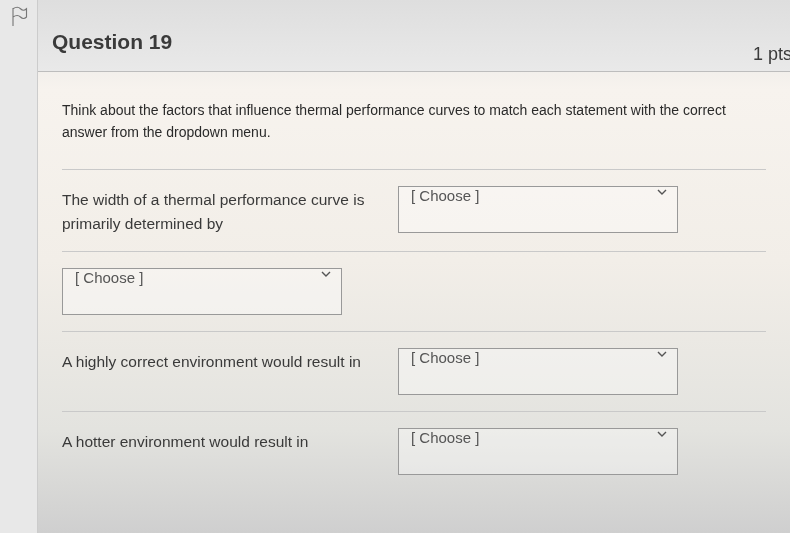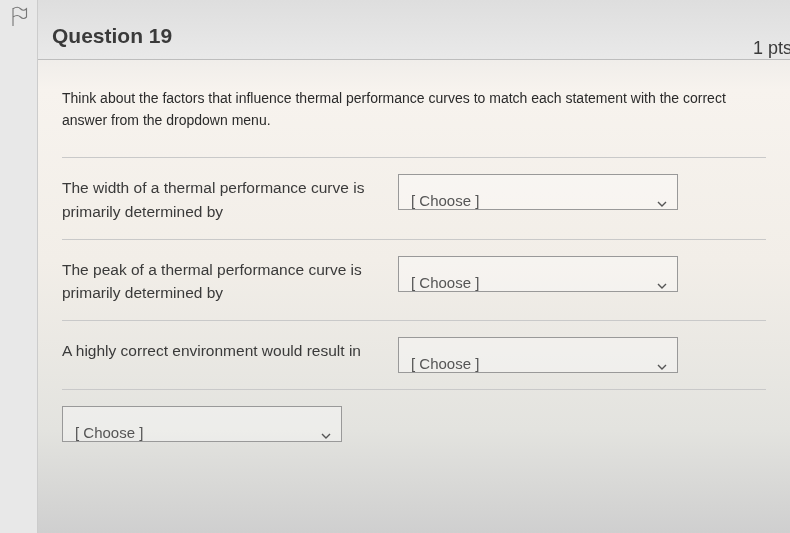--- a/index.html
+++ b/index.html
@@ -27,21 +27,21 @@
     .flag-icon {
       width: 18px; height: 22px;
       stroke: #777; fill: none; stroke-width: 1.5;
     }
     .main {
       flex: 1;
       background: linear-gradient(180deg, #e2e2e2 0, #f7f3ee 90px, #f2eee8 260px, #e3e3df 430px, #cfcfcf 533px);
       position: relative;
     }
     .header {
-      height: 60px;
+      height: 72px;
       border-bottom: 1px solid #bdbdbd;
       background: linear-gradient(180deg, #dedede, #e9e9e9);
       display: flex;
       align-items: center;
       justify-content: space-between;
       padding: 12px 0 0 14px;
     }
     .header-title {
       font-size: 21px;
       font-weight: 700;
@@ -72,25 +72,25 @@
     .row:last-child { border-bottom: none; }
     .statement {
       flex: 0 0 320px;
       font-size: 15.5px;
       color: #3a3a3a;
       line-height: 1.5;
       padding-top: 2px;
     }
     .dropdown {
       flex: 0 0 280px;
-      height: 36px;
+      height: 47px;
       border: 1px solid #999;
       background: rgba(255,255,255,0.35);
       display: flex;
-      align-items: flex-end;
+      align-items: flex-start;
       justify-content: space-between;
       padding: 0 10px 0 12px;
       font-size: 15px;
       color: #555;
       cursor: pointer;
     }
     .caret {
       width: 10px; height: 10px;
       display: inline-block;
     }
@@ -123,21 +123,20 @@
           <span>[ Choose ]</span>
           <span class="caret">
             <svg viewBox="0 0 10 10">
                 <path d="M1 3 L5 7 L9 3" stroke="#555" stroke-width="1.4" fill="none"></path>
               </svg>
           </span>
         </div>
       </div>
 
       <div class="row">
-        <div class="statement">The peak of a thermal performance curve is primarily determined by</div>
         <div class="dropdown">
           <span>[ Choose ]</span>
           <span class="caret">
             <svg viewBox="0 0 10 10">
                 <path d="M1 3 L5 7 L9 3" stroke="#555" stroke-width="1.4" fill="none"></path>
               </svg>
           </span>
         </div>
       </div>
 
@@ -147,20 +146,21 @@
           <span>[ Choose ]</span>
           <span class="caret">
             <svg viewBox="0 0 10 10">
                 <path d="M1 3 L5 7 L9 3" stroke="#555" stroke-width="1.4" fill="none"></path>
               </svg>
           </span>
         </div>
       </div>
 
       <div class="row">
+        <div class="statement">A hotter environment would result in</div>
         <div class="dropdown">
           <span>[ Choose ]</span>
           <span class="caret">
             <svg viewBox="0 0 10 10">
                 <path d="M1 3 L5 7 L9 3" stroke="#555" stroke-width="1.4" fill="none"></path>
               </svg>
           </span>
         </div>
       </div>
 

